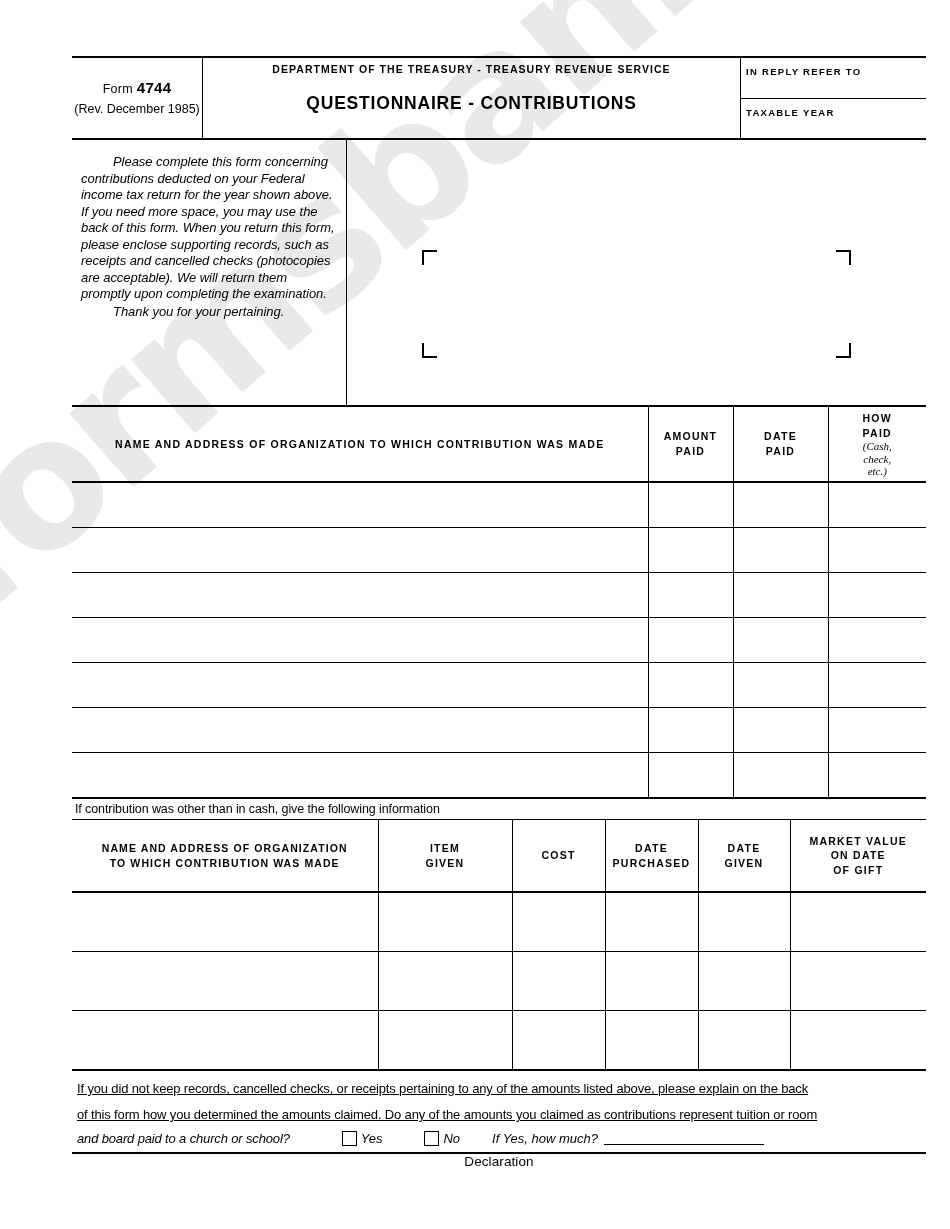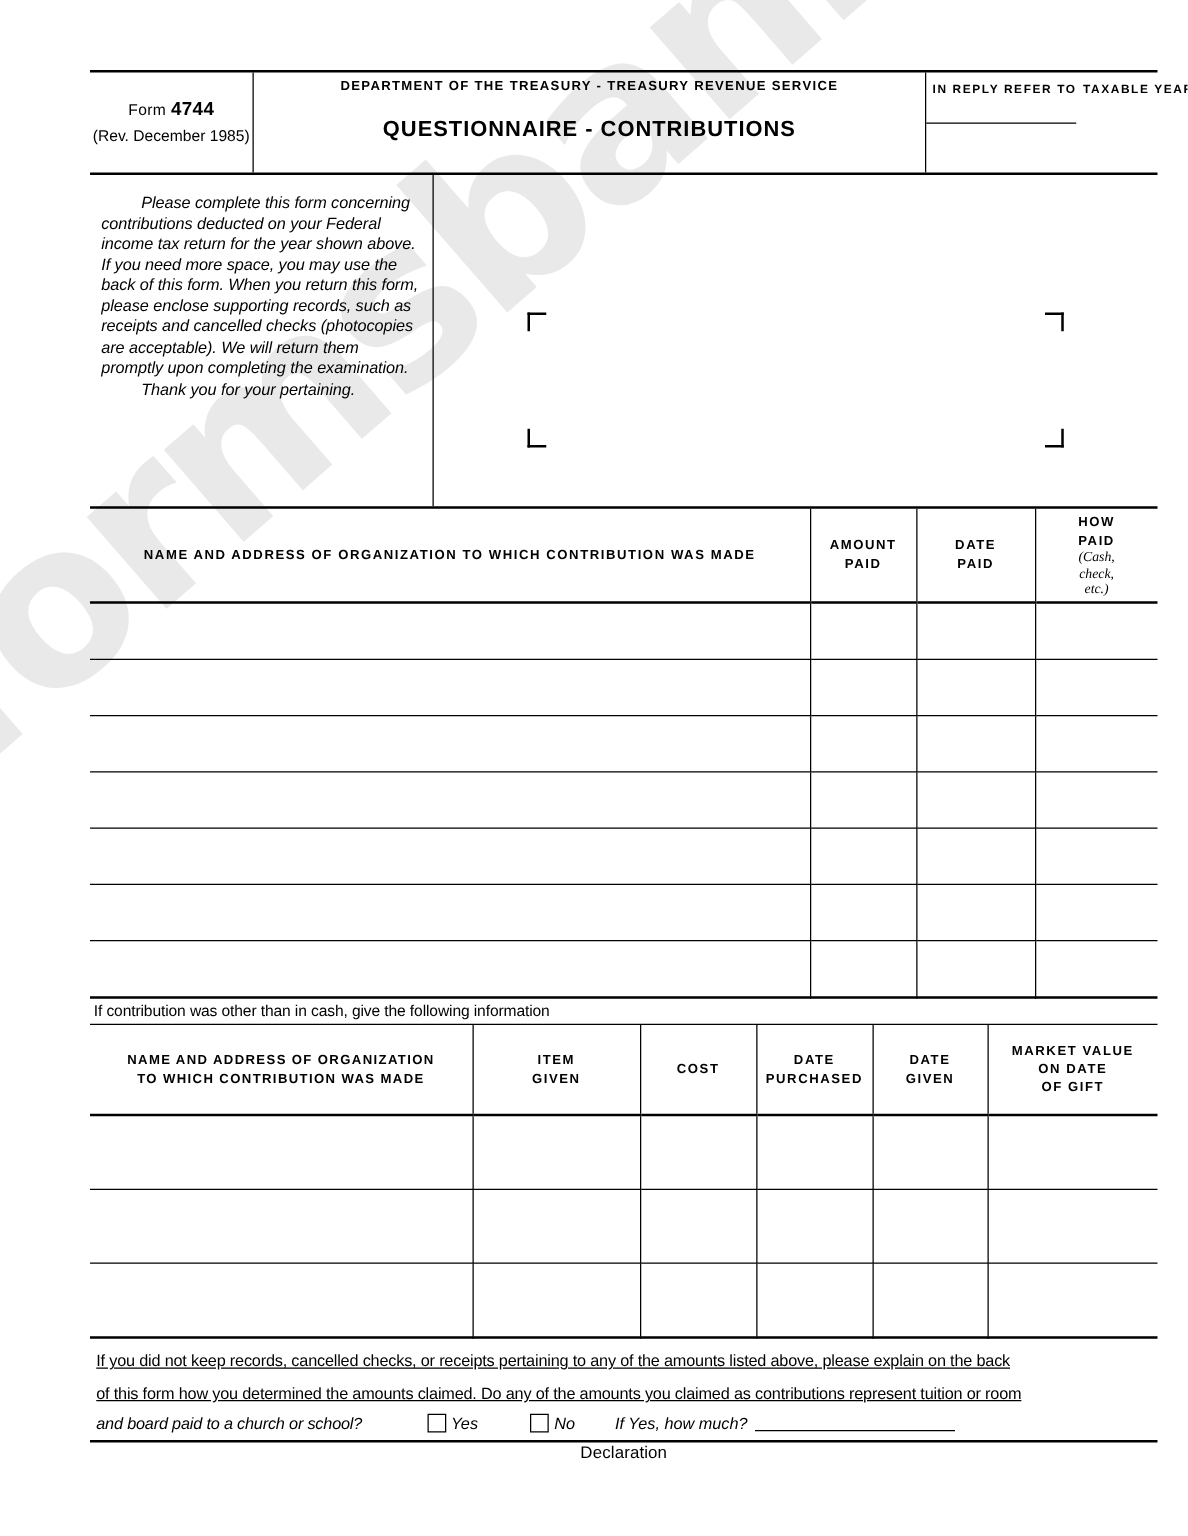--- a/index.html
+++ b/index.html
@@ -90,20 +90,21 @@
     margin-top: 18px;
     font-size: 17.5px;
     font-weight: 600;
     letter-spacing: .8px;
     white-space: nowrap;
   }
 
   .hdr-right {
     width: 185px;
     display: flex;
+    flex-direction: column;
   }
   .hdr-reply {
     height: 41px;
     border-bottom: 1.6px solid #000;
     box-sizing: border-box;
     padding: 3px 0 0 5px;
   }
   .hdr-taxyear {
     flex: 1;
     padding: 3px 0 0 5px;

